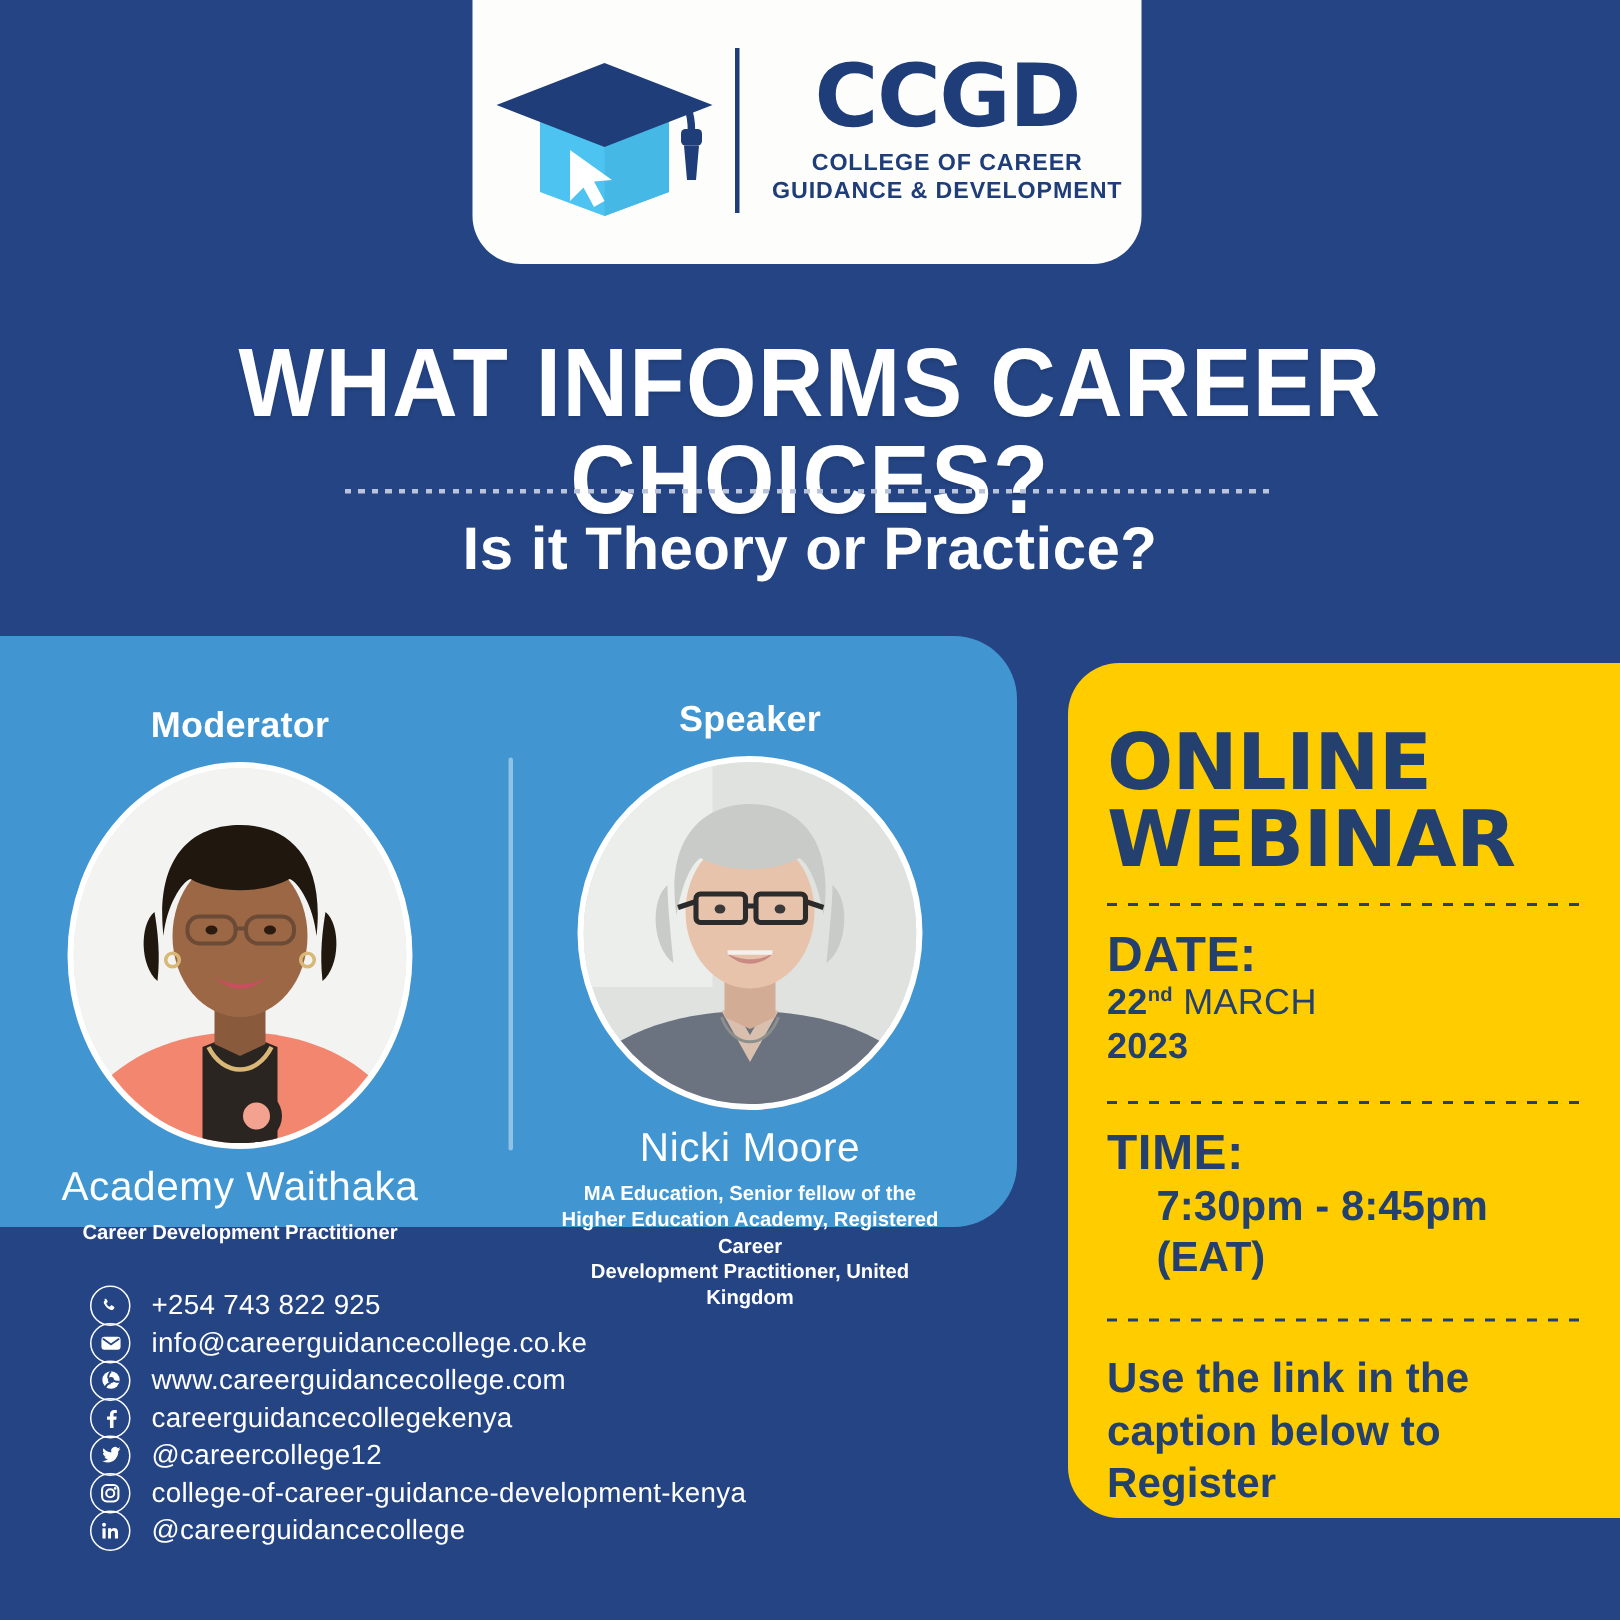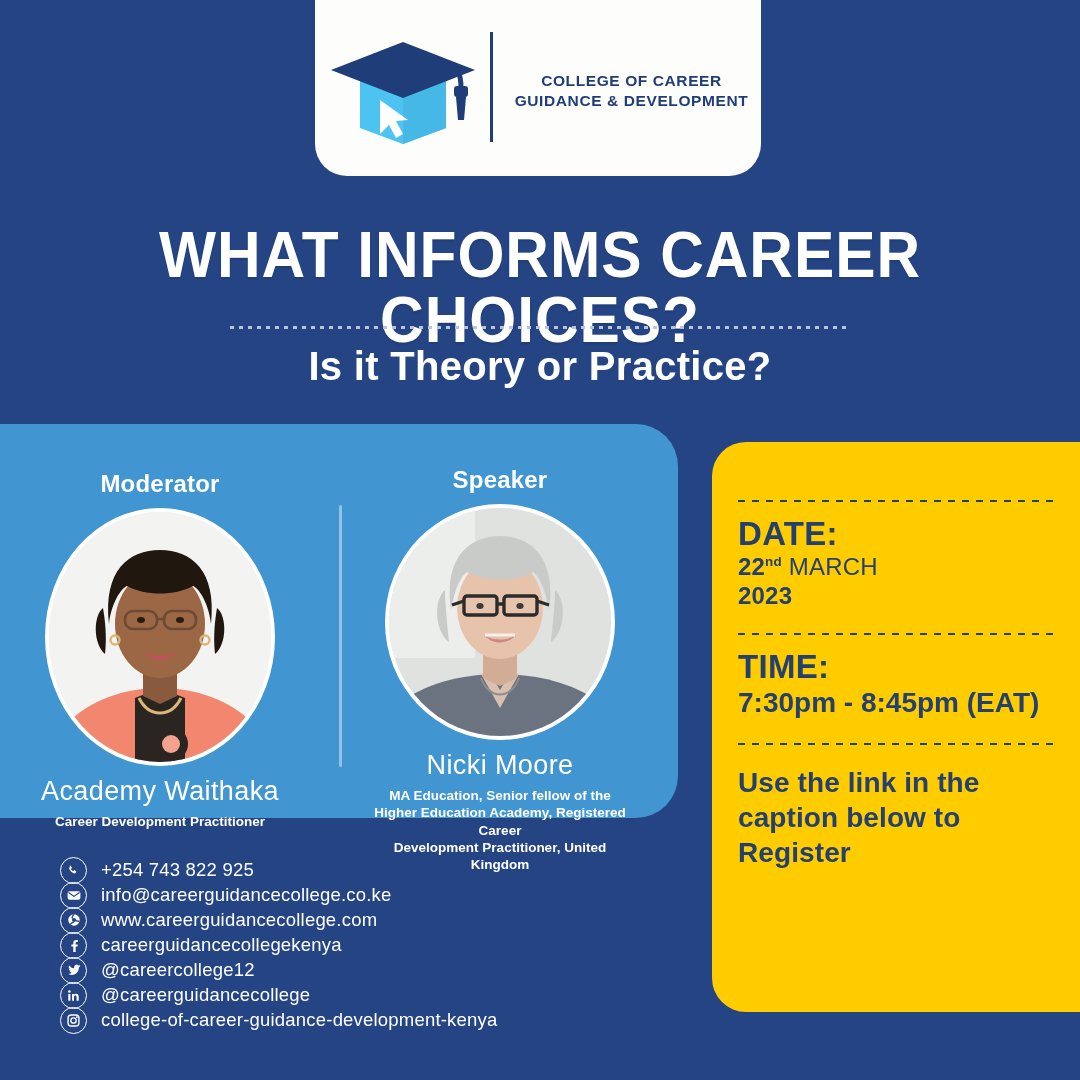--- a/index.html
+++ b/index.html
@@ -91,21 +91,21 @@
     font-family:"DejaVu Sans",sans-serif;
   }
   .yrule{
     height:2px;margin:16px 0 14px 0;
     background-image:repeating-linear-gradient(to right,#24406f 0,#24406f 7px,transparent 7px,transparent 14px);
   }
   .lbl{font-size:33px;font-weight:bold;letter-spacing:0.3px;line-height:1.12;}
   .val{font-size:24px;font-weight:bold;letter-spacing:0.2px;line-height:1.2;}
   .val .light{font-weight:normal;}
   .val sup{font-size:0.56em;vertical-align:super;font-weight:bold;}
-  .time-val{font-size:28px;font-weight:bold;letter-spacing:0;line-height:1.2;}
+  .time-val{font-size:28px;font-weight:bold;letter-spacing:0;line-height:1.2;margin-left:33px;}
   .cta{font-size:28px;font-weight:bold;line-height:1.25;letter-spacing:0.1px;}
 
   
   .contacts{position:absolute;left:60px;top:858px;}
   .crow{display:flex;align-items:center;height:24.5px;margin-bottom:0.5px;}
   .cicon{
     width:25px;height:25px;border-radius:50%;border:1.6px solid #ffffff;
     display:flex;align-items:center;justify-content:center;flex:0 0 auto;margin-right:14px;
   }
   .cicon svg{display:block;}
@@ -127,20 +127,21 @@
 
         <path d="M75 10 L147 38 L75 66 L3 38 Z" fill="#1f3d78"></path>
 
         <path d="M116 31 C132 36 133 44 133 56" stroke="#1f3d78" stroke-width="5" fill="none" stroke-linecap="round"></path>
         <rect x="126" y="54" width="14" height="11" rx="3" fill="#1f3d78"></rect>
         <path d="M128 65 L138 65 L136 88 L130 88 Z" fill="#1f3d78"></path>
       </svg>
     </div>
     <div class="logo-sep"></div>
     <div class="logo-text">
+      <div class="logo-ccgd">CCGD</div>
       <div class="logo-sub">
         <div>COLLEGE OF CAREER</div>
         <div>GUIDANCE &amp; DEVELOPMENT</div>
       </div>
     </div>
   </div>
 
   <div class="headline">WHAT INFORMS CAREER CHOICES?</div>
   <div class="dotted-rule"></div>
   <div class="subhead">Is it Theory or Practice?</div>
@@ -224,20 +225,24 @@
         <path d="M96 127 L126 127" stroke="#f3f0ee" stroke-width="3"></path>
       </svg>
     </div>
     <div class="person-name">Nicki Moore</div>
     <div class="person-title" style="white-space:pre-line;">MA Education, Senior fellow of the
 Higher Education Academy, Registered Career
 Development Practitioner, United Kingdom</div>
   </div>
 
   <div class="info-box">
+    <div class="info-title">
+      <div>ONLINE</div>
+      <div>WEBINAR</div>
+    </div>
 
     <div class="yrule"></div>
 
     <div class="lbl">DATE:</div>
     <div class="val">
       <span>22</span><sup>nd</sup>
       <span class="light">MARCH</span>
     </div>
     <div class="val">2023</div>
 
@@ -299,33 +304,33 @@
         <svg viewBox="0 0 16 14" width="14" height="12">
             <path d="M15.5 2.1c-.5.25-1.1.4-1.7.5.6-.37 1.05-.95 1.27-1.63-.57.34-1.2.58-1.87.71A2.93 2.93 0 0 0 8.2 4.35c0 .23.03.45.08.66A8.33 8.33 0 0 1 2.2 1.72a2.93 2.93 0 0 0 .91 3.91c-.48-.02-.93-.15-1.33-.37v.04a2.93 2.93 0 0 0 2.35 2.87c-.44.12-.9.14-1.33.05a2.94 2.94 0 0 0 2.74 2.04A5.88 5.88 0 0 1 .8 11.47a8.3 8.3 0 0 0 4.5 1.32c5.4 0 8.36-4.48 8.36-8.36v-.38c.57-.42 1.07-.93 1.47-1.52z" fill="#fff"></path>
           </svg>
       </span>
       <span class="ctext">@careercollege12</span>
     </div>
 
     <div class="crow">
       <span class="cicon">
         <svg viewBox="0 0 16 16" width="13" height="13">
+          <rect x="1.3" y="1.3" width="13.4" height="13.4" rx="4" fill="none" stroke="#fff" stroke-width="1.7"></rect>
+          <circle cx="8" cy="8" r="3.3" fill="none" stroke="#fff" stroke-width="1.7"></circle>
+          <circle cx="12" cy="4" r="1.1" fill="#fff"></circle>
+        </svg>
+      </span>
+      <span class="ctext">college-of-career-guidance-development-kenya</span>
+    </div>
+
+    <div class="crow">
+      <span class="cicon">
+        <svg viewBox="0 0 16 16" width="13" height="13">
           <rect x="1.6" y="6" width="2.6" height="8.4" fill="#fff"></rect>
           <circle cx="2.9" cy="3.1" r="1.6" fill="#fff"></circle>
           <path d="M6.2 6h2.5v1.2c.45-.8 1.3-1.4 2.5-1.4 2 0 3.2 1.2 3.2 3.6v5h-2.6v-4.5c0-1.2-.45-1.9-1.5-1.9-.9 0-1.4.6-1.6 1.3-.07.2-.08.5-.08.8v4.3H6.2z" fill="#fff"></path>
         </svg>
       </span>
       <span class="ctext">@careerguidancecollege</span>
     </div>
 
-    <div class="crow">
-      <span class="cicon">
-        <svg viewBox="0 0 16 16" width="13" height="13">
-          <rect x="1.3" y="1.3" width="13.4" height="13.4" rx="4" fill="none" stroke="#fff" stroke-width="1.7"></rect>
-          <circle cx="8" cy="8" r="3.3" fill="none" stroke="#fff" stroke-width="1.7"></circle>
-          <circle cx="12" cy="4" r="1.1" fill="#fff"></circle>
-        </svg>
-      </span>
-      <span class="ctext">college-of-career-guidance-development-kenya</span>
-    </div>
-
   </div>
 </div>
 
 </body></html>

